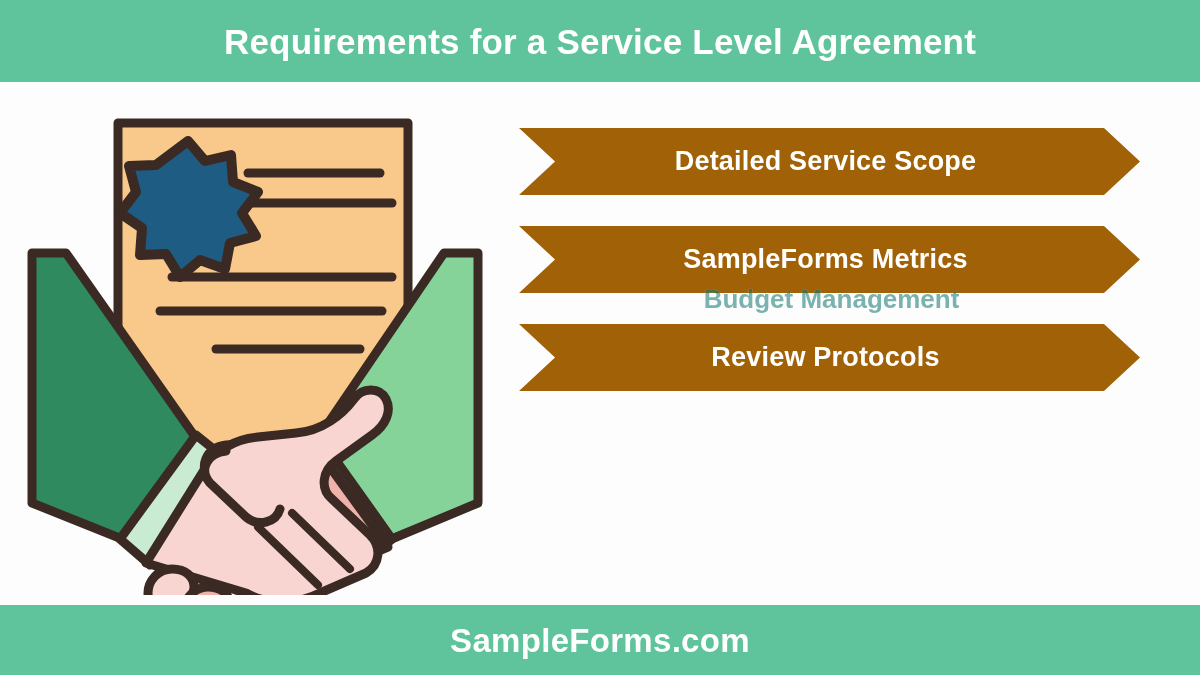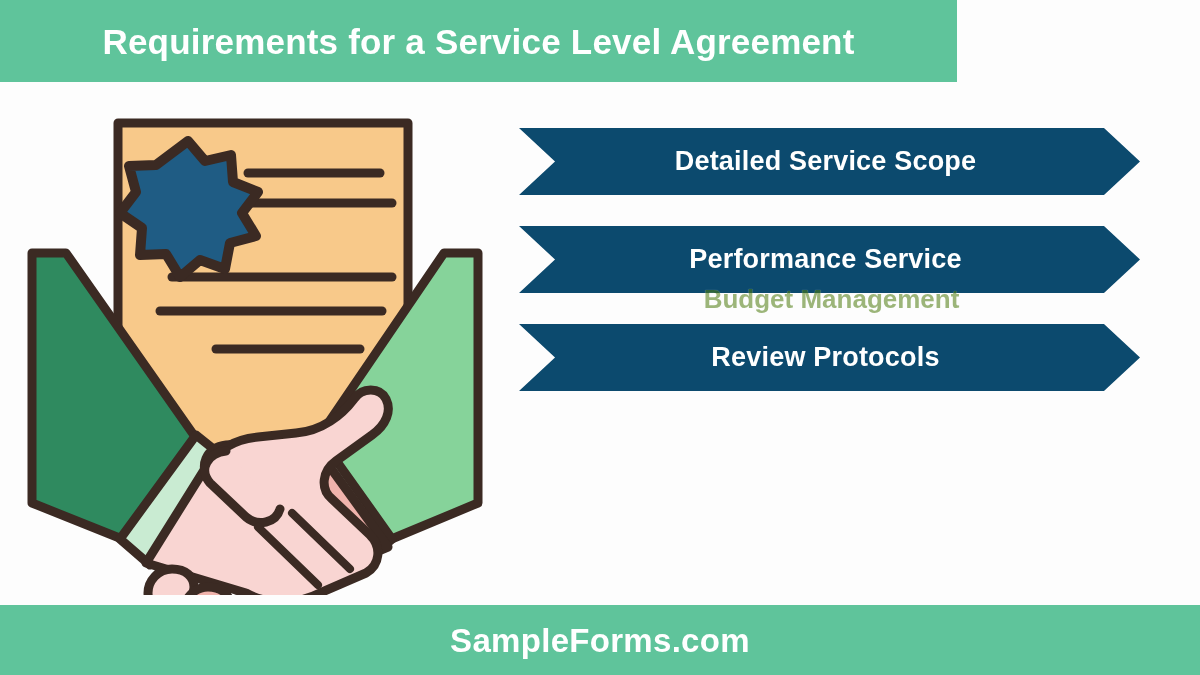--- a/index.html
+++ b/index.html
@@ -13,21 +13,21 @@
     font-family: "Liberation Sans", sans-serif;
     overflow: hidden;
     position: relative;
   }
 
   
   .header-bar {
     position: absolute;
     left: 0;
     top: 0;
-    width: 957px;
+    width: 1200px;
     height: 82px;
     background: #5fc49b;
     display: flex;
     align-items: center;
     justify-content: center;
   }
   .header-title {
     color: #ffffff;
     font-size: 35px;
     font-weight: bold;
@@ -76,21 +76,21 @@
     position: absolute;
     left: 519px;
     top: 128px;
     width: 625px;
     height: 455px;
   }
   .banner {
     position: relative;
     width: 621px;
     height: 67px;
-    background: #0c4a6e;
+    background: #a16207;
     margin-bottom: 31px;
     display: flex;
     align-items: center;
     justify-content: center;
     -webkit-clip-path: polygon(0% 0%, 94.2% 0%, 100% 50%, 94.2% 100%, 0% 100%, 5.8% 50%);
     clip-path: polygon(0% 0%, 94.2% 0%, 100% 50%, 94.2% 100%, 0% 100%, 5.8% 50%);
   }
   .banner:last-child {
     margin-bottom: 0;
   }
@@ -111,21 +111,21 @@
     left: 519px;
     top: 285px;
     width: 625px;
     height: 28px;
     display: flex;
     align-items: center;
     justify-content: center;
     pointer-events: none;
   }
   .ghost-text span {
-    color: #4d7c0f;
+    color: #0f766e;
     opacity: 0.55;
     font-size: 26px;
     font-weight: bold;
     white-space: nowrap;
     text-shadow: 0 0 1px rgba(245,250,248,0.9);
   }
 </style>
 </head>
 <body>
 
@@ -190,21 +190,21 @@
   </svg>
 </div>
 
 <div class="banner-list">
 
   <div class="banner">
     <span class="banner-label">Detailed Service Scope</span>
   </div>
 
   <div class="banner">
-    <span class="banner-label">Performance Service</span>
+    <span class="banner-label">SampleForms Metrics</span>
   </div>
 
 
 
   <div class="banner">
     <span class="banner-label">Review Protocols</span>
   </div>
 
 </div>
 

